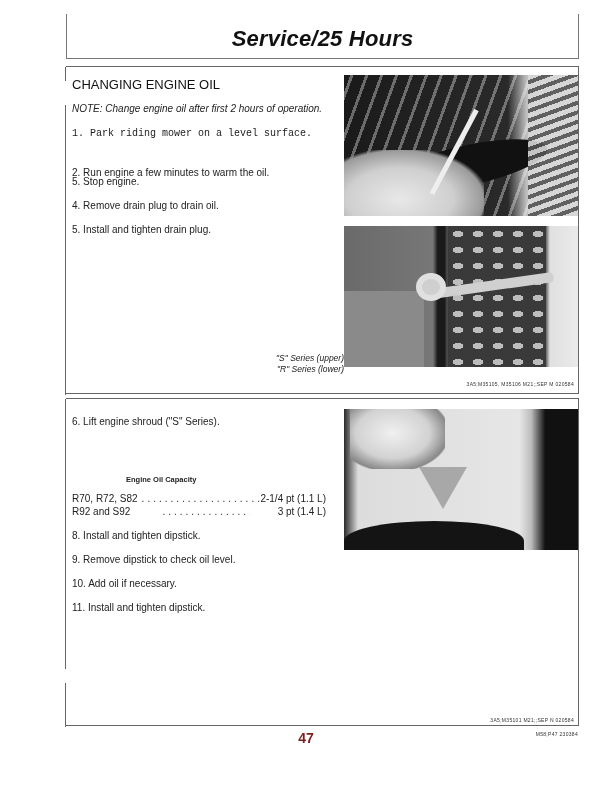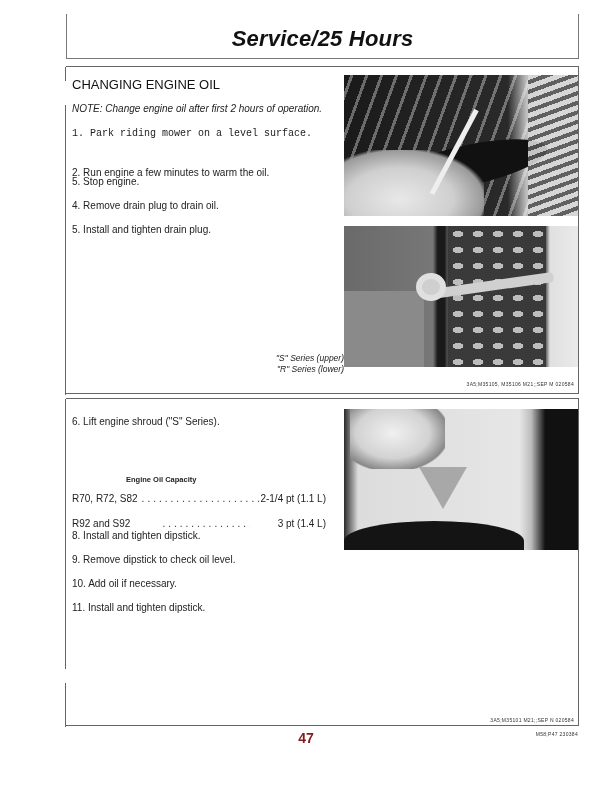--- a/index.html
+++ b/index.html
@@ -168,21 +168,21 @@
   <div class="lborder" style="top:284px;height:44px;"></div>
 
   <div class="step" style="top:16px;">6.  Lift engine shroud ("S"  Series).</div>
 
   <div class="cap-title" style="top:76px;">Engine Oil Capacity</div>
   <div class="cap-row" style="top:94px;">
     <span>R70, R72, S82</span>
     <span class="dots">........................................</span>
     <span>2-1/4 pt (1.1 L)</span>
   </div>
-  <div class="cap-row" style="top:119px;gap:28px;">
+  <div class="cap-row" style="top:107px;gap:28px;">
     <span>R92 and S92</span>
     <span class="dots">........................................</span>
     <span>3 pt (1.4 L)</span>
   </div>
 
   <div class="step" style="top:130px;">8.  Install and tighten dipstick.</div>
   <div class="step" style="top:154px;">9.  Remove dipstick to check oil level.</div>
   <div class="step" style="top:178px;">10.  Add oil if necessary.</div>
   <div class="step" style="top:202px;">11.  Install and tighten dipstick.</div>
 

